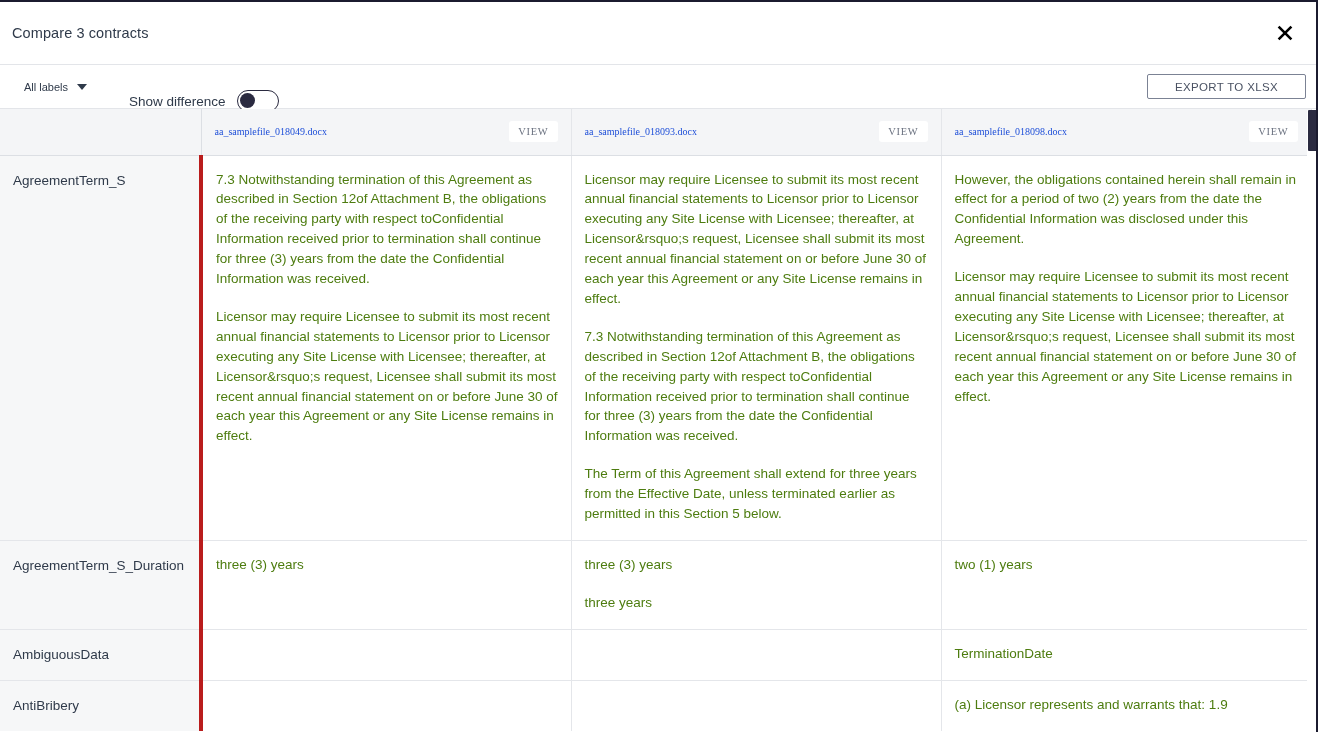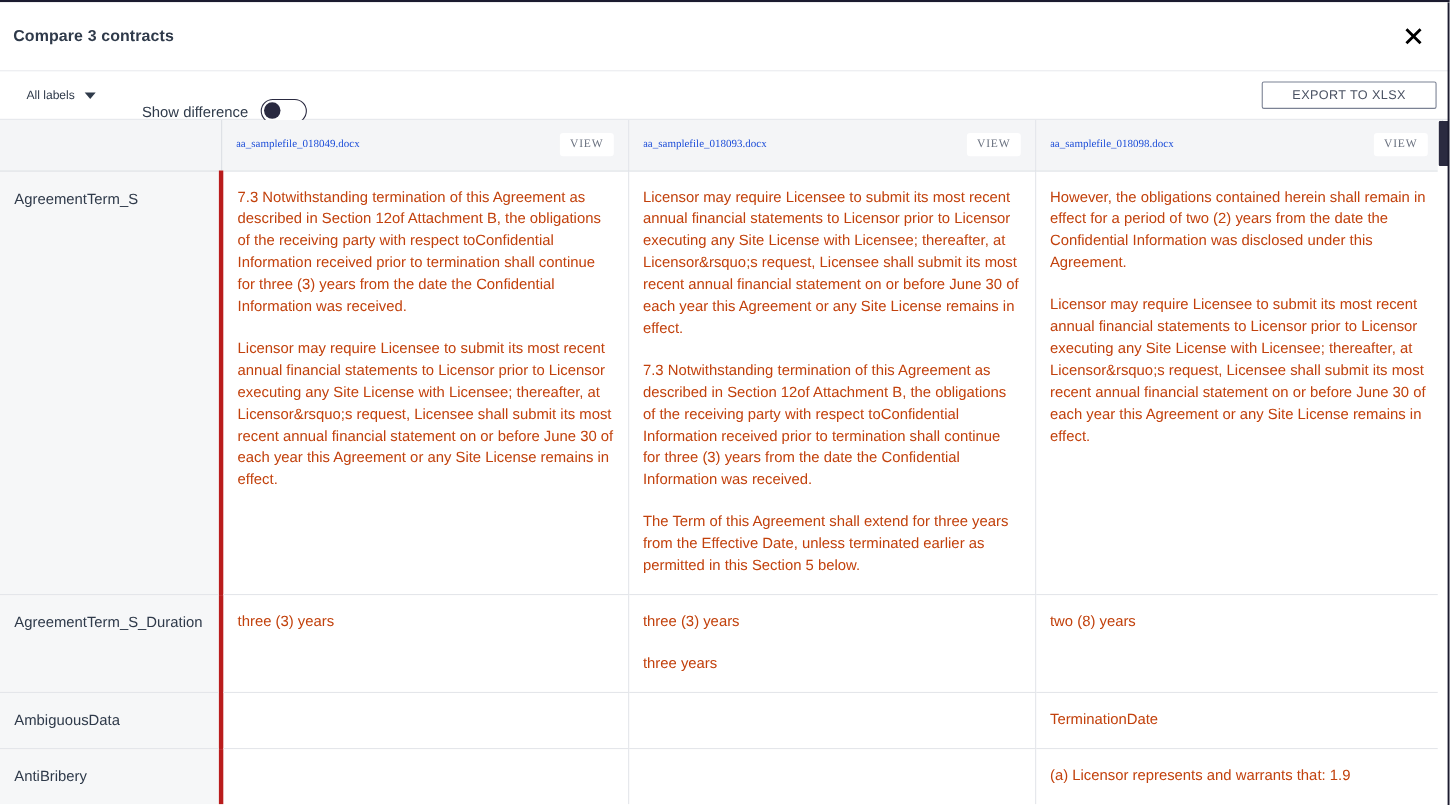--- a/index.html
+++ b/index.html
@@ -27,21 +27,21 @@
     height: 63px;
     background: #ffffff;
     border-bottom: 1px solid #e3e5e9;
     display: flex;
     align-items: center;
   }
   .titlebar-title {
     margin-left: 12px;
     font-size: 14.5px;
     color: #2f3a4a;
-    font-weight: 700;
+    font-weight: 400;
     letter-spacing: .1px;
   }
   .close-btn {
     position: absolute;
     right: 20px;
     top: 50%;
     transform: translateY(-50%);
     width: 26px; height: 26px;
     display: flex; align-items: center; justify-content: center;
     cursor: pointer;
@@ -179,21 +179,21 @@
     background: #f6f7f8;
     border-right: 4px solid #b91c1c;
     font-size: 13.5px;
     color: #2f3a4a;
     word-break: break-word;
     line-height: 19px;
     padding-top: 15px;
   }
   tbody td.val-cell {
     font-size: 13.5px;
-    color: #c2410c;
+    color: #4d7c0f;
     line-height: 19.9px;
   }
   tbody td.val-cell p {
     margin: 0 0 18px 0;
   }
   tbody td.val-cell p:last-child { margin-bottom: 0; }
   tbody tr:last-child td { border-bottom: none; }
 
   
   .scrollbar-track {
@@ -301,21 +301,21 @@
         <tr>
           <td class="label-cell">AgreementTerm_S_Duration</td>
           <td class="val-cell">
               <p>three (3) years</p>
             </td>
           <td class="val-cell">
               <p>three (3) years</p>
               <p>three years</p>
             </td>
           <td class="val-cell">
-              <p>two (8) years</p>
+              <p>two (1) years</p>
             </td>
         </tr>
         <tr>
           <td class="label-cell">AmbiguousData</td>
           <td class="val-cell"></td>
           <td class="val-cell"></td>
           <td class="val-cell">
               <p>TerminationDate</p>
             </td>
         </tr>

